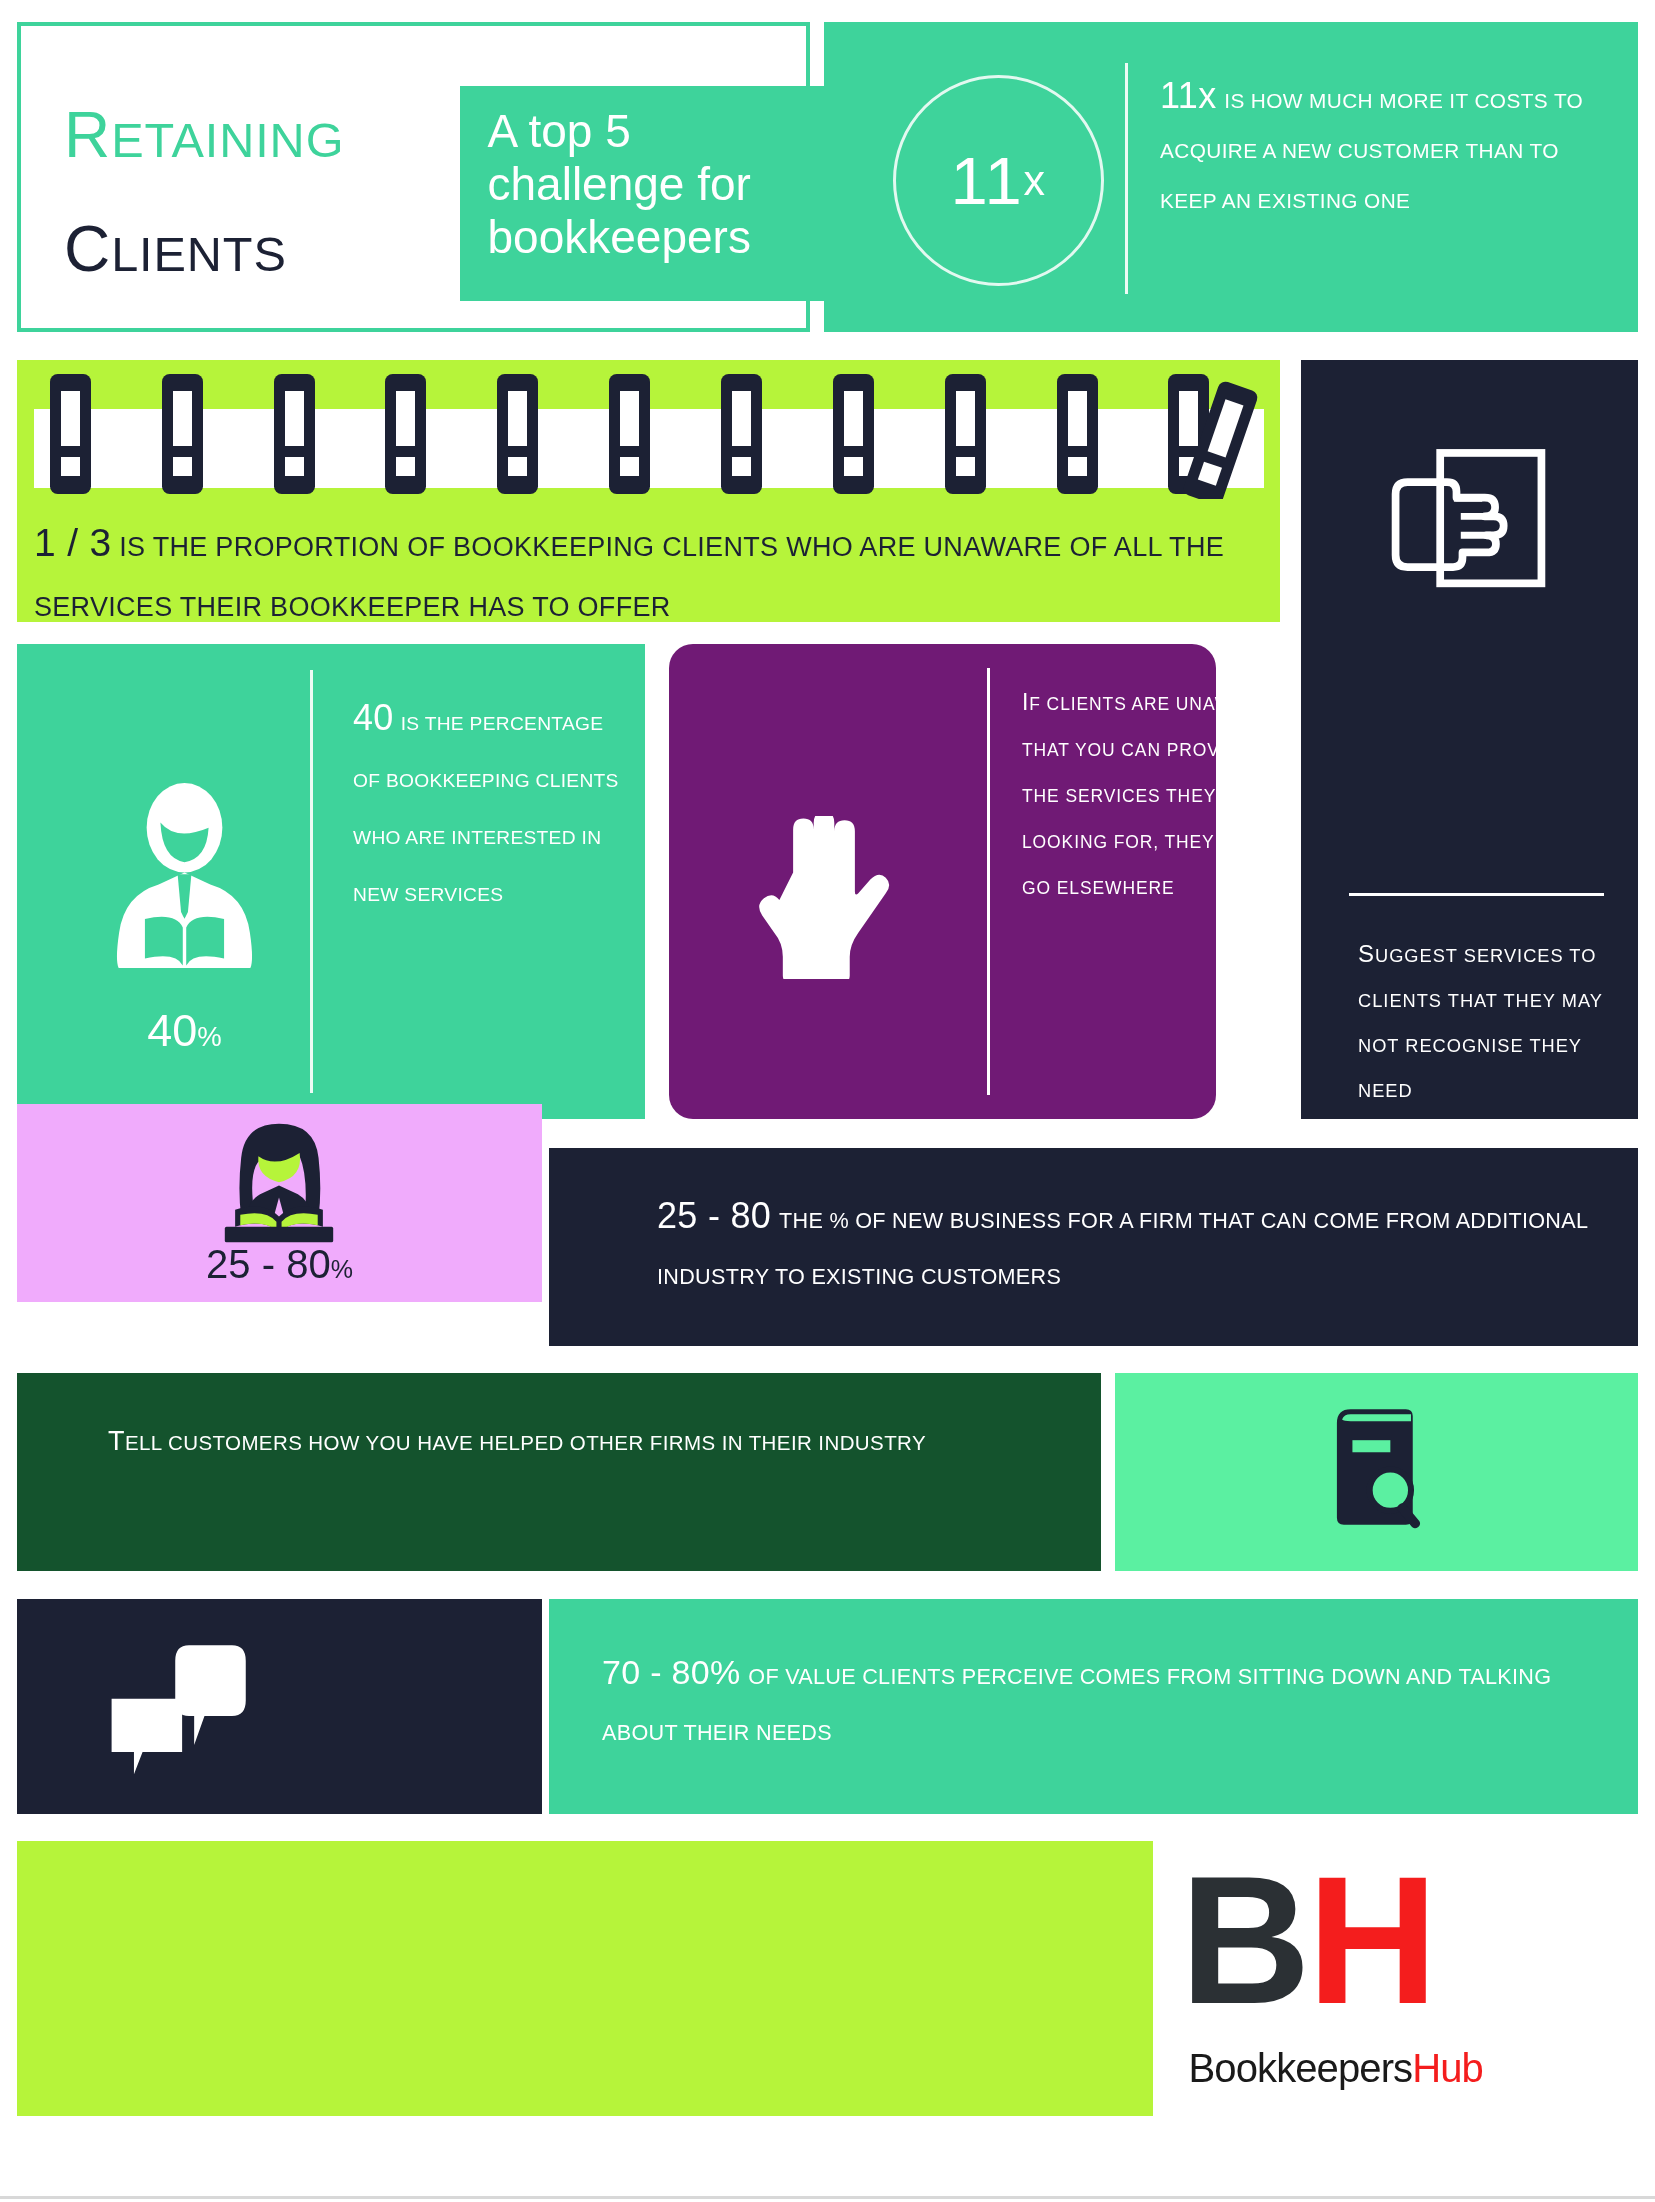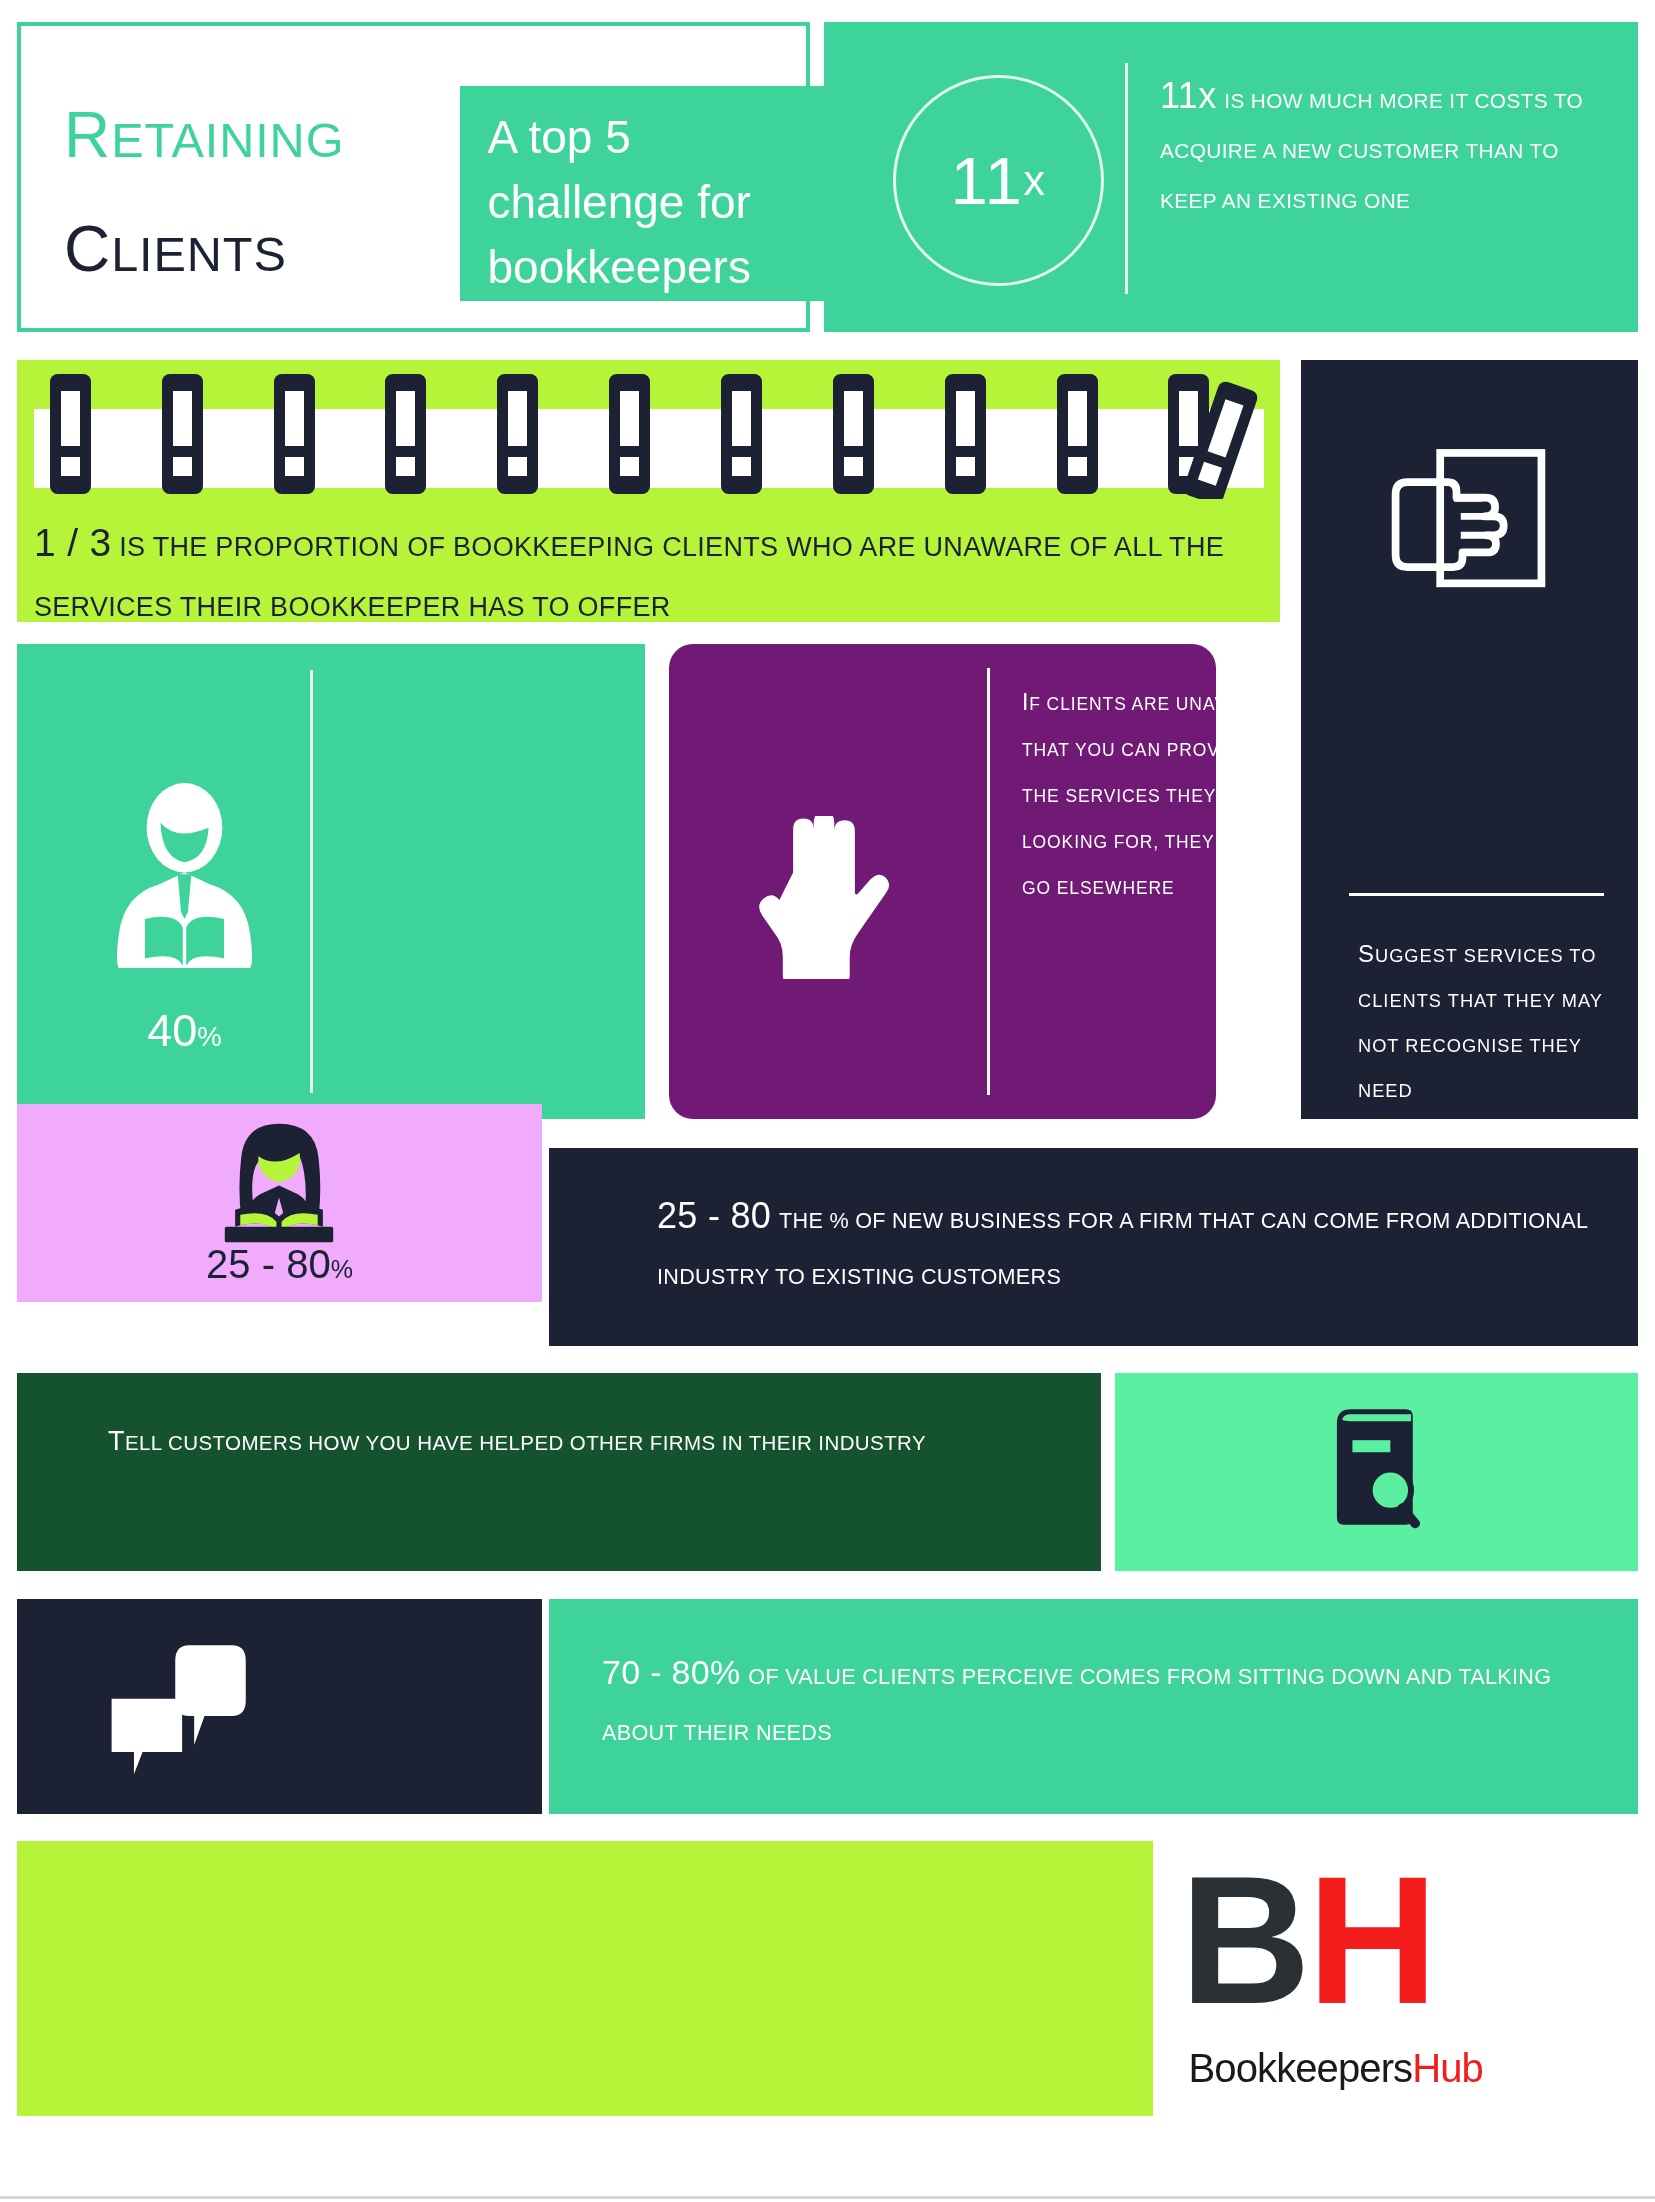--- a/index.html
+++ b/index.html
@@ -19,21 +19,21 @@
   }
   .title-line{
     position:absolute;left:43px;font-weight:400;letter-spacing:0.9px;
     font-family:"Liberation Sans", sans-serif;
   }
   .title-retaining{top:77px;color:#3ed39b;font-size:64px;line-height:64px;}
   .title-clients{top:191px;color:#1c2134;font-size:64px;line-height:64px;}
   .smallcap{font-size:0.76em;}
   .topbadge{
     position:absolute;left:439px;top:60px;width:366px;height:215px;
-    background:#3ed39b;color:#fff;font-size:46px;line-height:65px;
+    background:#3ed39b;color:#fff;font-size:46px;line-height:53px;
     padding:19px 0 0 27.5px;box-sizing:border-box;font-weight:300;
   }
   .hdr-right{
     position:absolute;left:824px;top:21.5px;width:814px;height:310px;
     background:#3ed39b;box-sizing:border-box;
   }
   .circle11{
     position:absolute;left:69px;top:53px;width:205px;height:205px;
     border:3.4px solid rgba(255,255,255,.85);border-radius:50%;
     display:flex;align-items:center;justify-content:center;
@@ -255,20 +255,24 @@
         <path d="M90 104 l-30 14 q-40 12-46 56 q-5 34 0 42 h152 q5-8 0-42 q-6-44-46-56z" fill="#fff"></path>
         <path d="M82 106 h16 l-4 44 -4 8 -4-8z" fill="#3ed39b"></path>
         <path d="M36 150 q42-12 54 8 q12-20 54-8 v58 q-42-12-54 6 q-12-18-54-6z" fill="#fff"></path>
         <path d="M44 158 q36-8 44 10 v44 q-8-16-44-8z M136 158 q-36-8-44 10 v44 q8-16 44-8z" fill="#3ed39b"></path>
       </svg>
     </div>
     <div class="pct">
       <span>40</span><small>%</small>
     </div>
     <div class="vrule"></div>
+    <div class="txt">
+      <span class="big-inline">40</span>
+      <span class="sc">IS THE PERCENTAGE OF BOOKKEEPING CLIENTS WHO ARE INTERESTED IN NEW SERVICES</span>
+    </div>
   </div>
 
   <div class="punaware">
     <div class="icon">
       <svg width="138" height="163" viewBox="0 0 160 190">
         <path d="M44 66 v-50 q0-13 12-13 t12 13 v46
                  v-54 q0-13 12-13 t12 13 v54
                  v-44 q0-13 12-13 t12 13 v70
                  q0 6 4 2 l14-16 q10-10 18-2 q8 8 0 18
                  l-32 46 q-10 14-10 28 v22 q0 8-8 8

